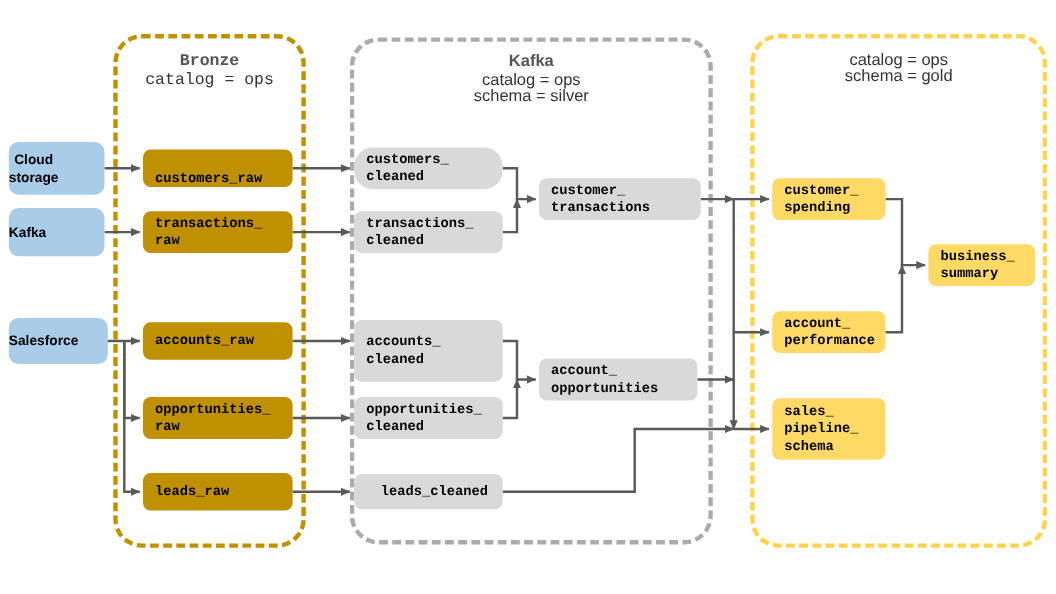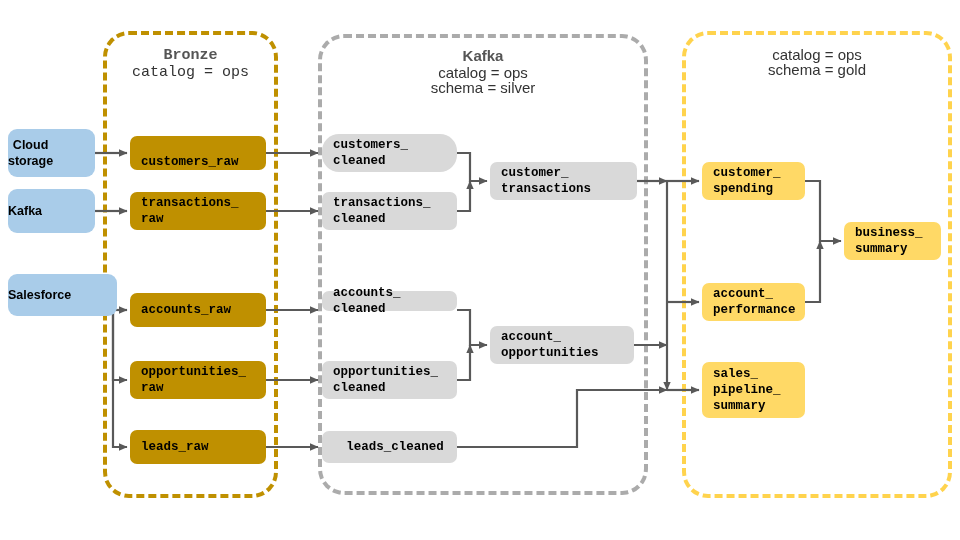--- a/index.html
+++ b/index.html
@@ -102,21 +102,21 @@
     </g>
   </svg>
 
   <div class="node node-source" style="left:8px;top:129px;width:87px;height:48px;">
     <span>Cloud
 storage</span>
   </div>
   <div class="node node-source" style="left:8px;top:189px;width:87px;height:44px;">
     <span>Kafka</span>
   </div>
-  <div class="node node-source" style="left:8px;top:274px;width:109px;height:42px;">
+  <div class="node node-source" style="left:8px;top:289px;width:90px;height:42px;">
     <span>Salesforce</span>
   </div>
 
   <div class="node node-bronze" style="left:130px;top:136px;width:136px;height:34px;align-items:flex-end;">
     <span>customers_raw</span>
   </div>
   <div class="node node-bronze" style="left:130px;top:192px;width:136px;height:38px;">
     <span>transactions_
 raw</span>
   </div>
@@ -136,21 +136,21 @@
 cleaned</span>
   </div>
   <div class="node node-silver" style="left:322px;top:192px;width:135px;height:38px;">
     <span>transactions_
 cleaned</span>
   </div>
   <div class="node node-silver" style="left:490px;top:162px;width:147px;height:38px;">
     <span>customer_
 transactions</span>
   </div>
-  <div class="node node-silver" style="left:322px;top:291px;width:135px;height:20px;">
+  <div class="node node-silver" style="left:322px;top:291px;width:135px;height:56px;">
     <span>accounts_
 cleaned</span>
   </div>
   <div class="node node-silver" style="left:322px;top:361px;width:135px;height:38px;">
     <span>opportunities_
 cleaned</span>
   </div>
   <div class="node node-silver" style="left:490px;top:326px;width:144px;height:38px;">
     <span>account_
 opportunities</span>
@@ -163,20 +163,20 @@
     <span>customer_
 spending</span>
   </div>
   <div class="node node-gold" style="left:702px;top:283px;width:103px;height:38px;">
     <span>account_
 performance</span>
   </div>
   <div class="node node-gold" style="left:702px;top:362px;width:103px;height:56px;">
     <span>sales_
 pipeline_
-summary</span>
+schema</span>
   </div>
   <div class="node node-gold" style="left:844px;top:222px;width:97px;height:38px;">
     <span>business_
 summary</span>
   </div>
 
 </div>
 
 </body></html>

